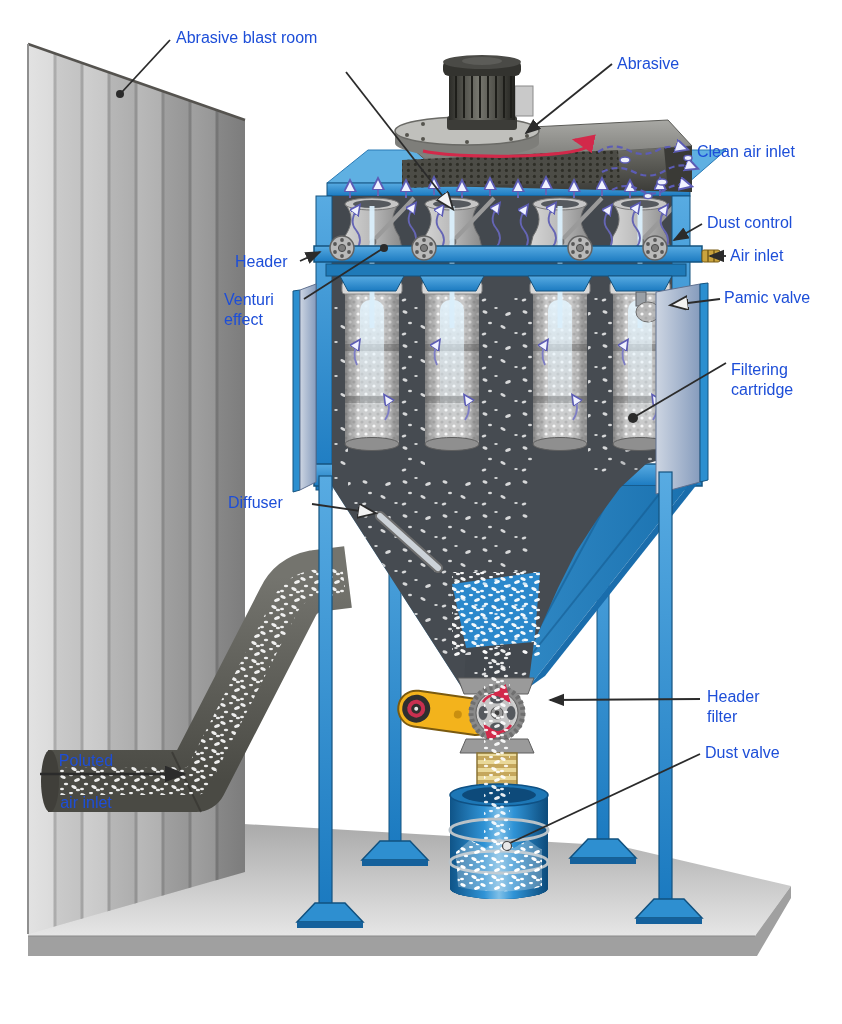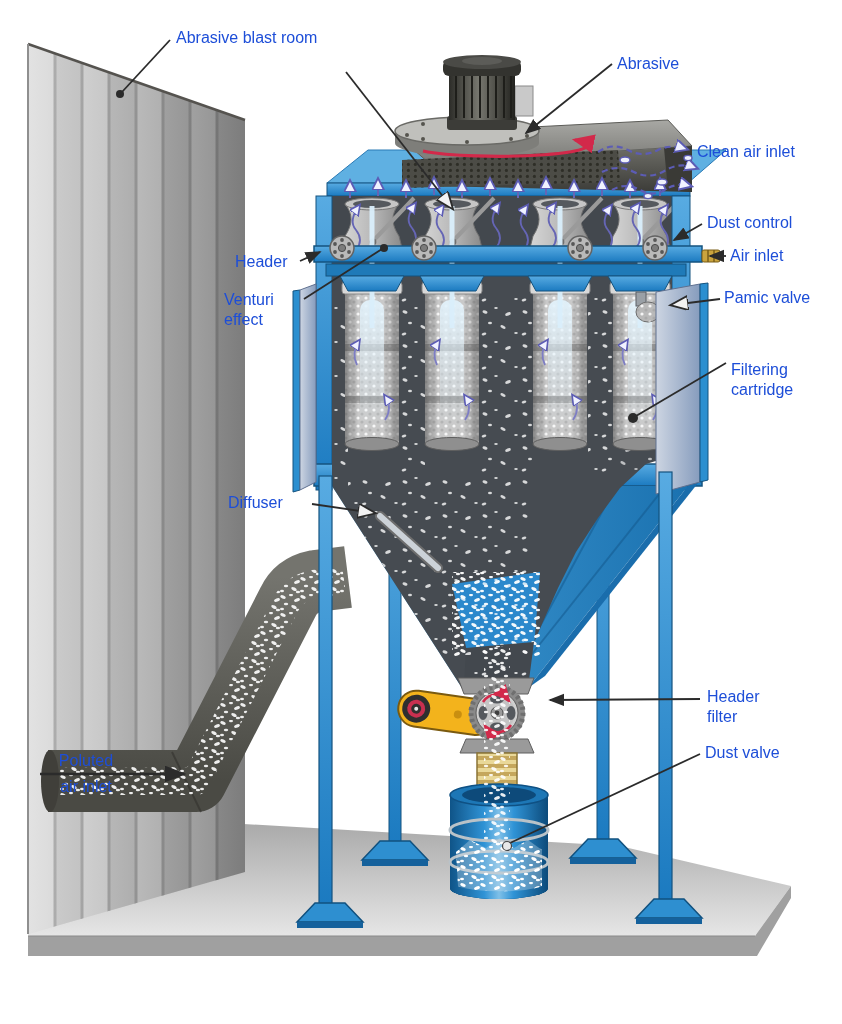--- a/index.html
+++ b/index.html
@@ -525,17 +525,17 @@
 <div class="lbl" style="left:228px;top:493px">Diffuser</div>
 
 <div class="lbl" style="left:707px;top:687px">
   <div>Header</div>
   <div>filter</div>
 </div>
 
 <div class="lbl" style="left:705px;top:743px">Dust valve</div>
 
 <div class="lbl" style="left:34px;top:751px;width:104px;text-align:center">
-  <div style="margin-bottom:6px">Poluted</div>
+  <div style="margin-bottom:22px">Poluted</div>
   <div>air inlet</div>
 </div>
 
 </div>
 
 </body></html>

